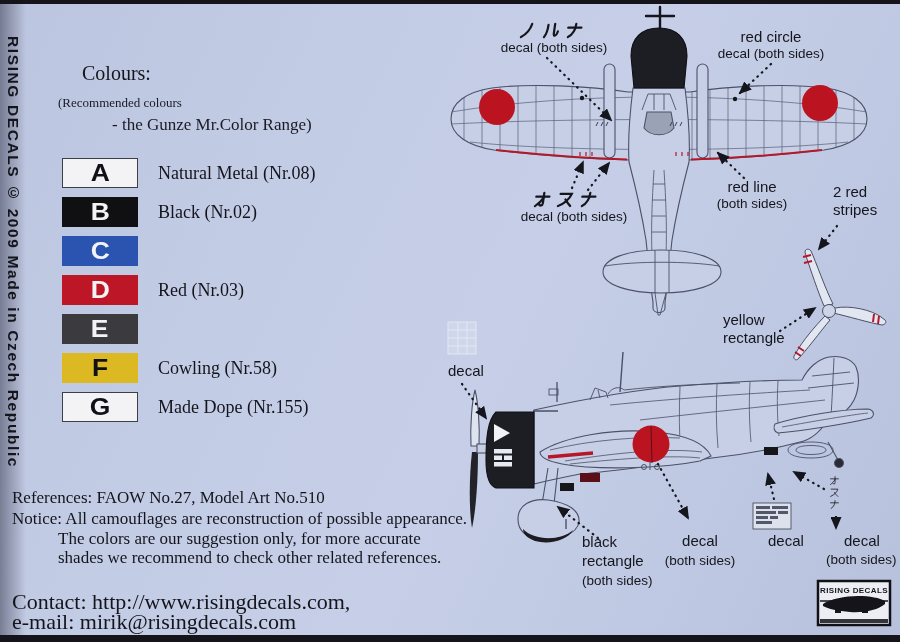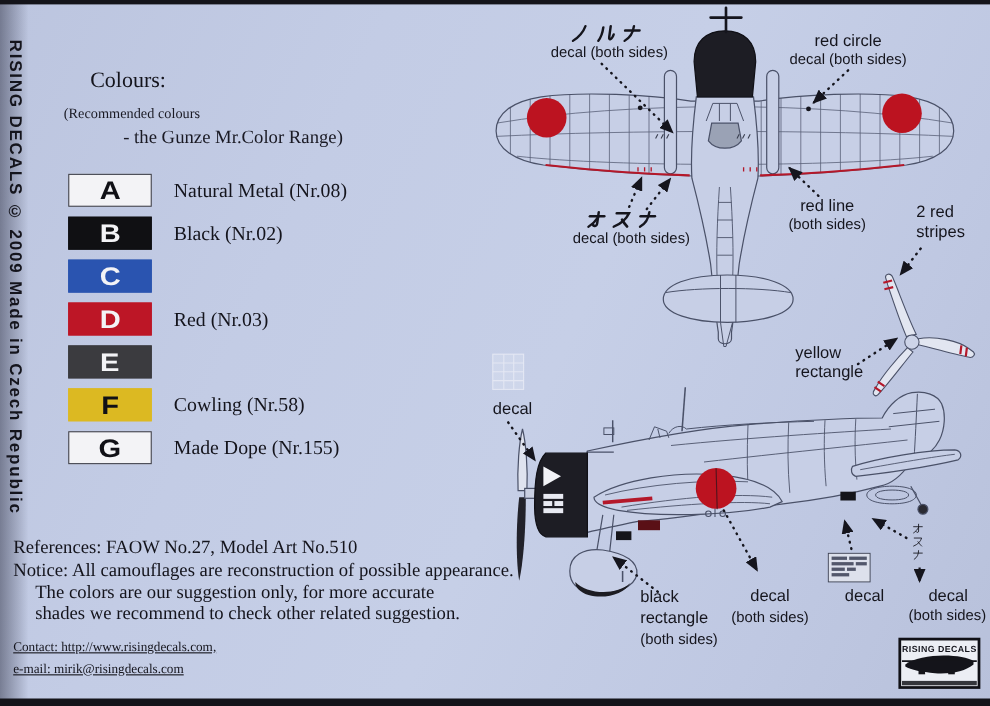--- a/index.html
+++ b/index.html
@@ -20,22 +20,22 @@
   .swatch-list{position:absolute;left:62px;top:158px;}
   .swatch-row{display:flex;align-items:center;height:30px;margin-bottom:9px;}
   .swatch{width:76px;height:30px;box-sizing:border-box;border:1.5px solid #3c3f4a;
     display:flex;align-items:center;justify-content:center;
     font-family:"Liberation Sans",sans-serif;font-weight:bold;font-size:23px;
     transform-origin:center;}
   .swatch span{display:inline-block;transform:scaleX(1.15);}
   .swatch-label{margin-left:20px;font-size:18px;color:#14141c;white-space:nowrap;}
   .refs{position:absolute;left:12px;top:488px;font-size:17px;color:#14141c;}
   .notice{position:absolute;left:12px;top:509px;font-size:17px;color:#14141c;line-height:19.5px;}
-  .notice .ind{margin-left:20px;}
-  .contact{position:absolute;left:12px;top:579px;font-size:12px;color:#14141c;line-height:19.5px;text-decoration:underline;}
+  .notice .ind{margin-left:46px;}
+  .contact{position:absolute;left:12px;top:592px;font-size:22px;color:#14141c;line-height:19.5px;}
   .contact .ind{}
   svg text{font-family:"Liberation Sans",sans-serif;fill:#15151d;}
   .ann{font-size:13.5px;}
   .logo-text{font-size:8px;font-weight:bold;letter-spacing:.4px;}
 </style>
 </head>
 <body>
 
 <div id="sheet">
 
@@ -90,21 +90,21 @@
         </div>
       <div class="swatch-label">Made Dope (Nr.155)</div>
     </div>
   </div>
 
   <div class="refs">References: FAOW No.27, Model Art No.510</div>
 
   <div class="notice">
     <div>Notice: All camouflages are reconstruction of possible appearance.</div>
     <div class="ind">The colors are our suggestion only, for more accurate</div>
-    <div class="ind">shades we recommend to check other related suggestion.</div>
+    <div class="ind">shades we recommend to check other related references.</div>
   </div>
 
   <div class="contact">
     <div>Contact: http://www.risingdecals.com,</div>
     <div class="ind">e-mail: mirik@risingdecals.com</div>
   </div>
 
   <svg width="470" height="642" viewBox="0 0 470 642" style="position:absolute;left:430px;top:0;" xmlns="http://www.w3.org/2000/svg">
     <defs>
       <marker id="ah" markerUnits="userSpaceOnUse" markerWidth="13" markerHeight="11" refX="11" refY="5.5" orient="auto">

